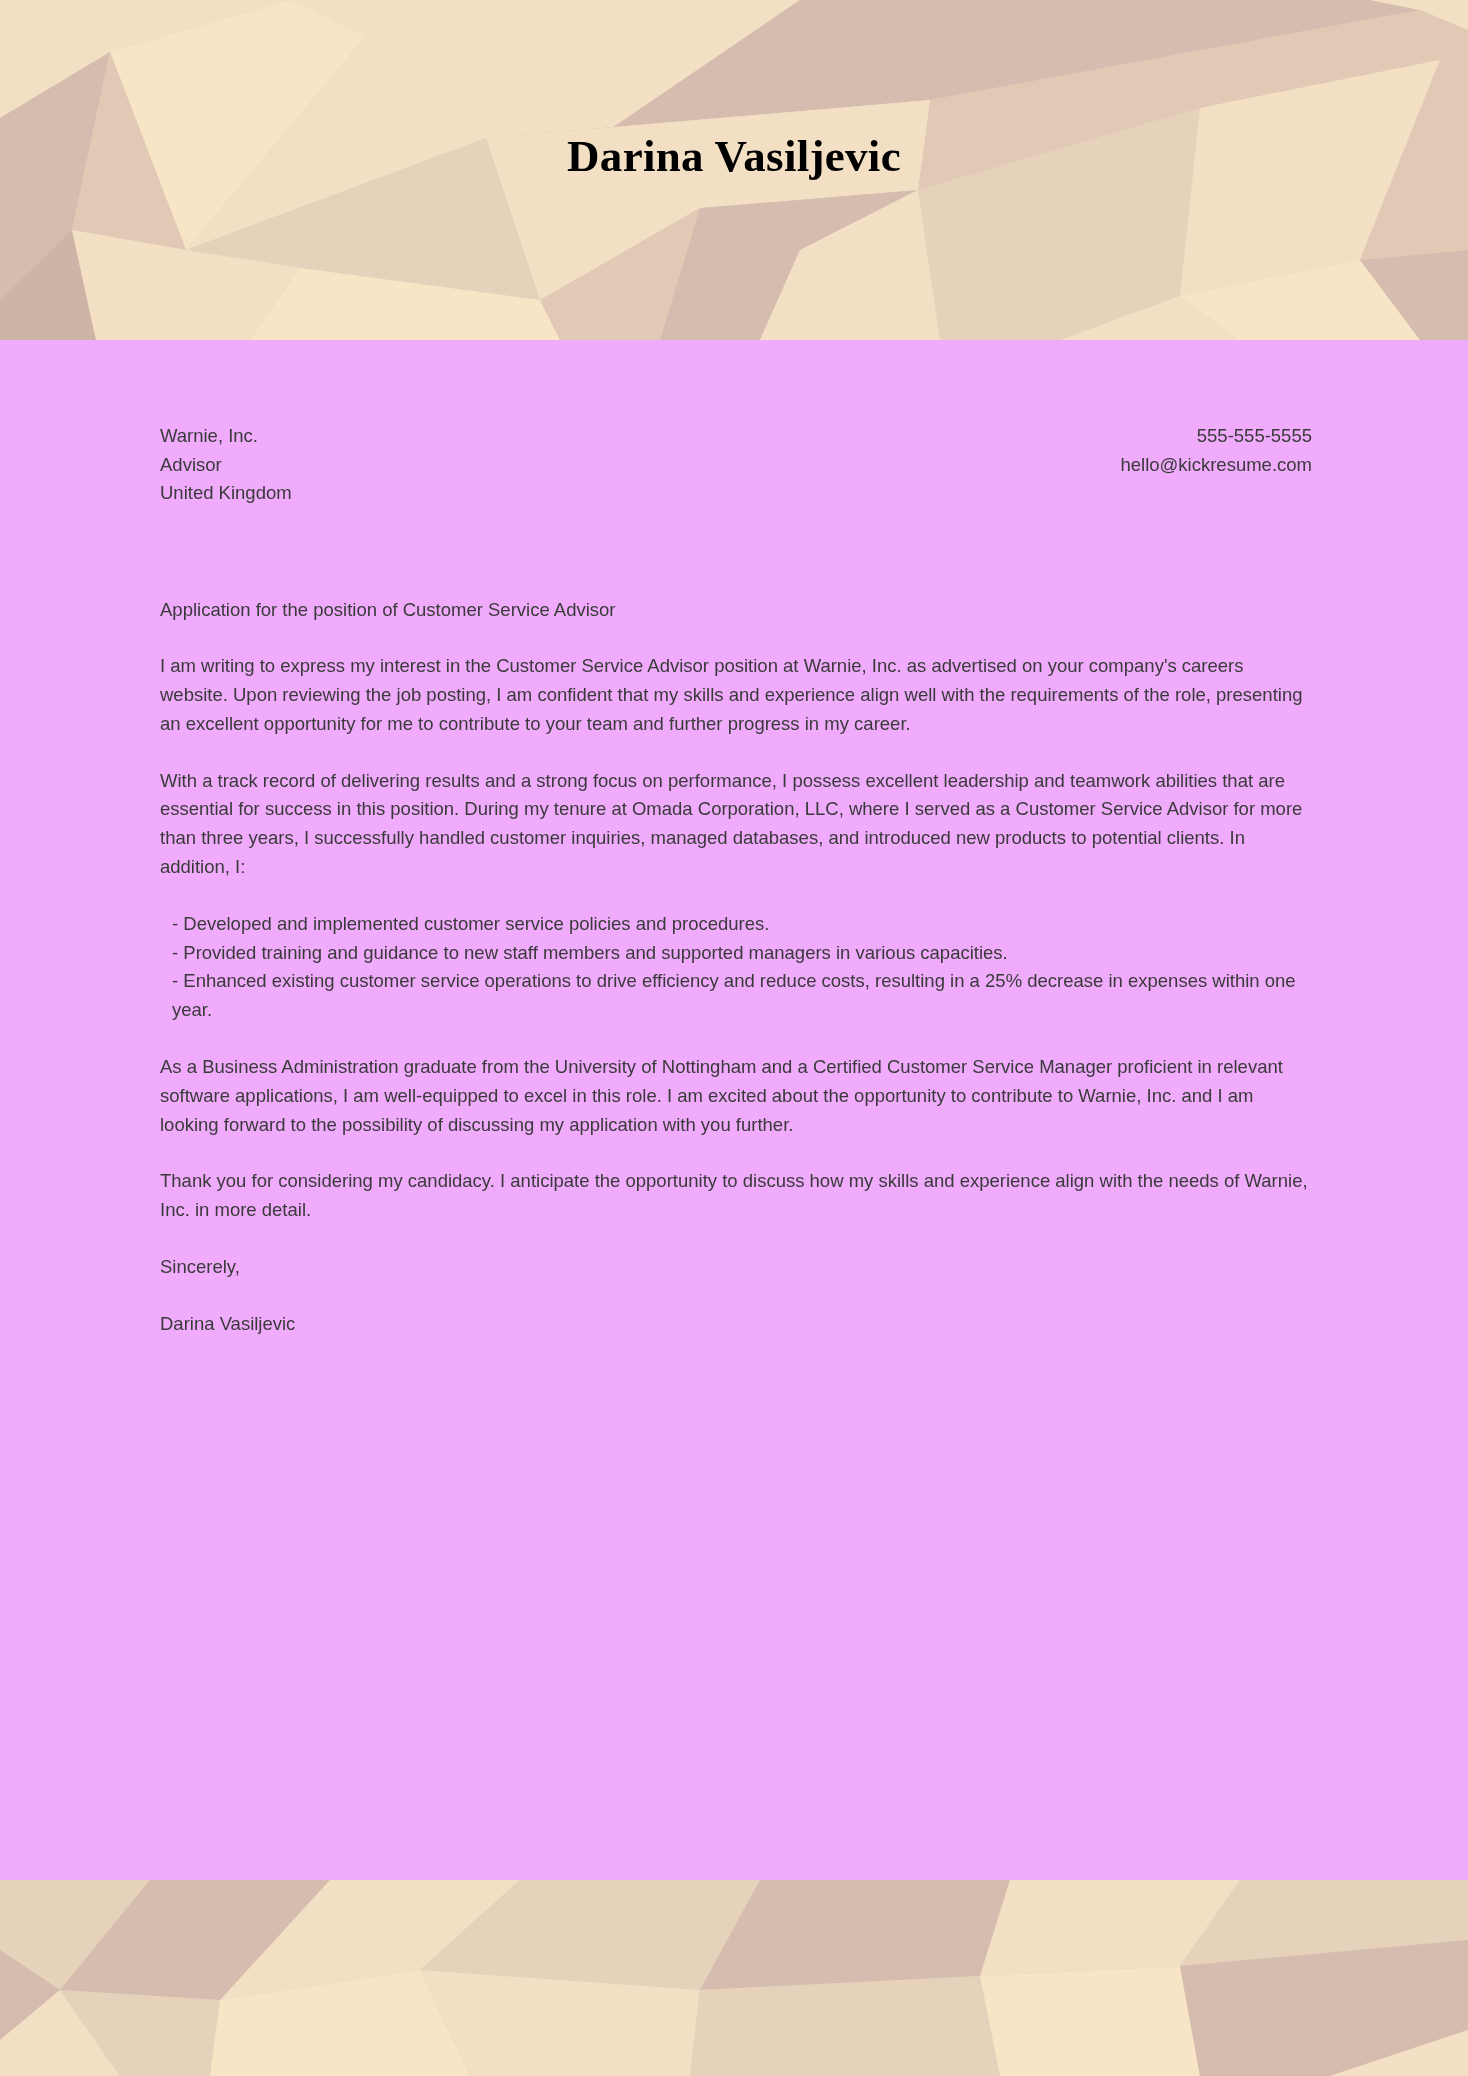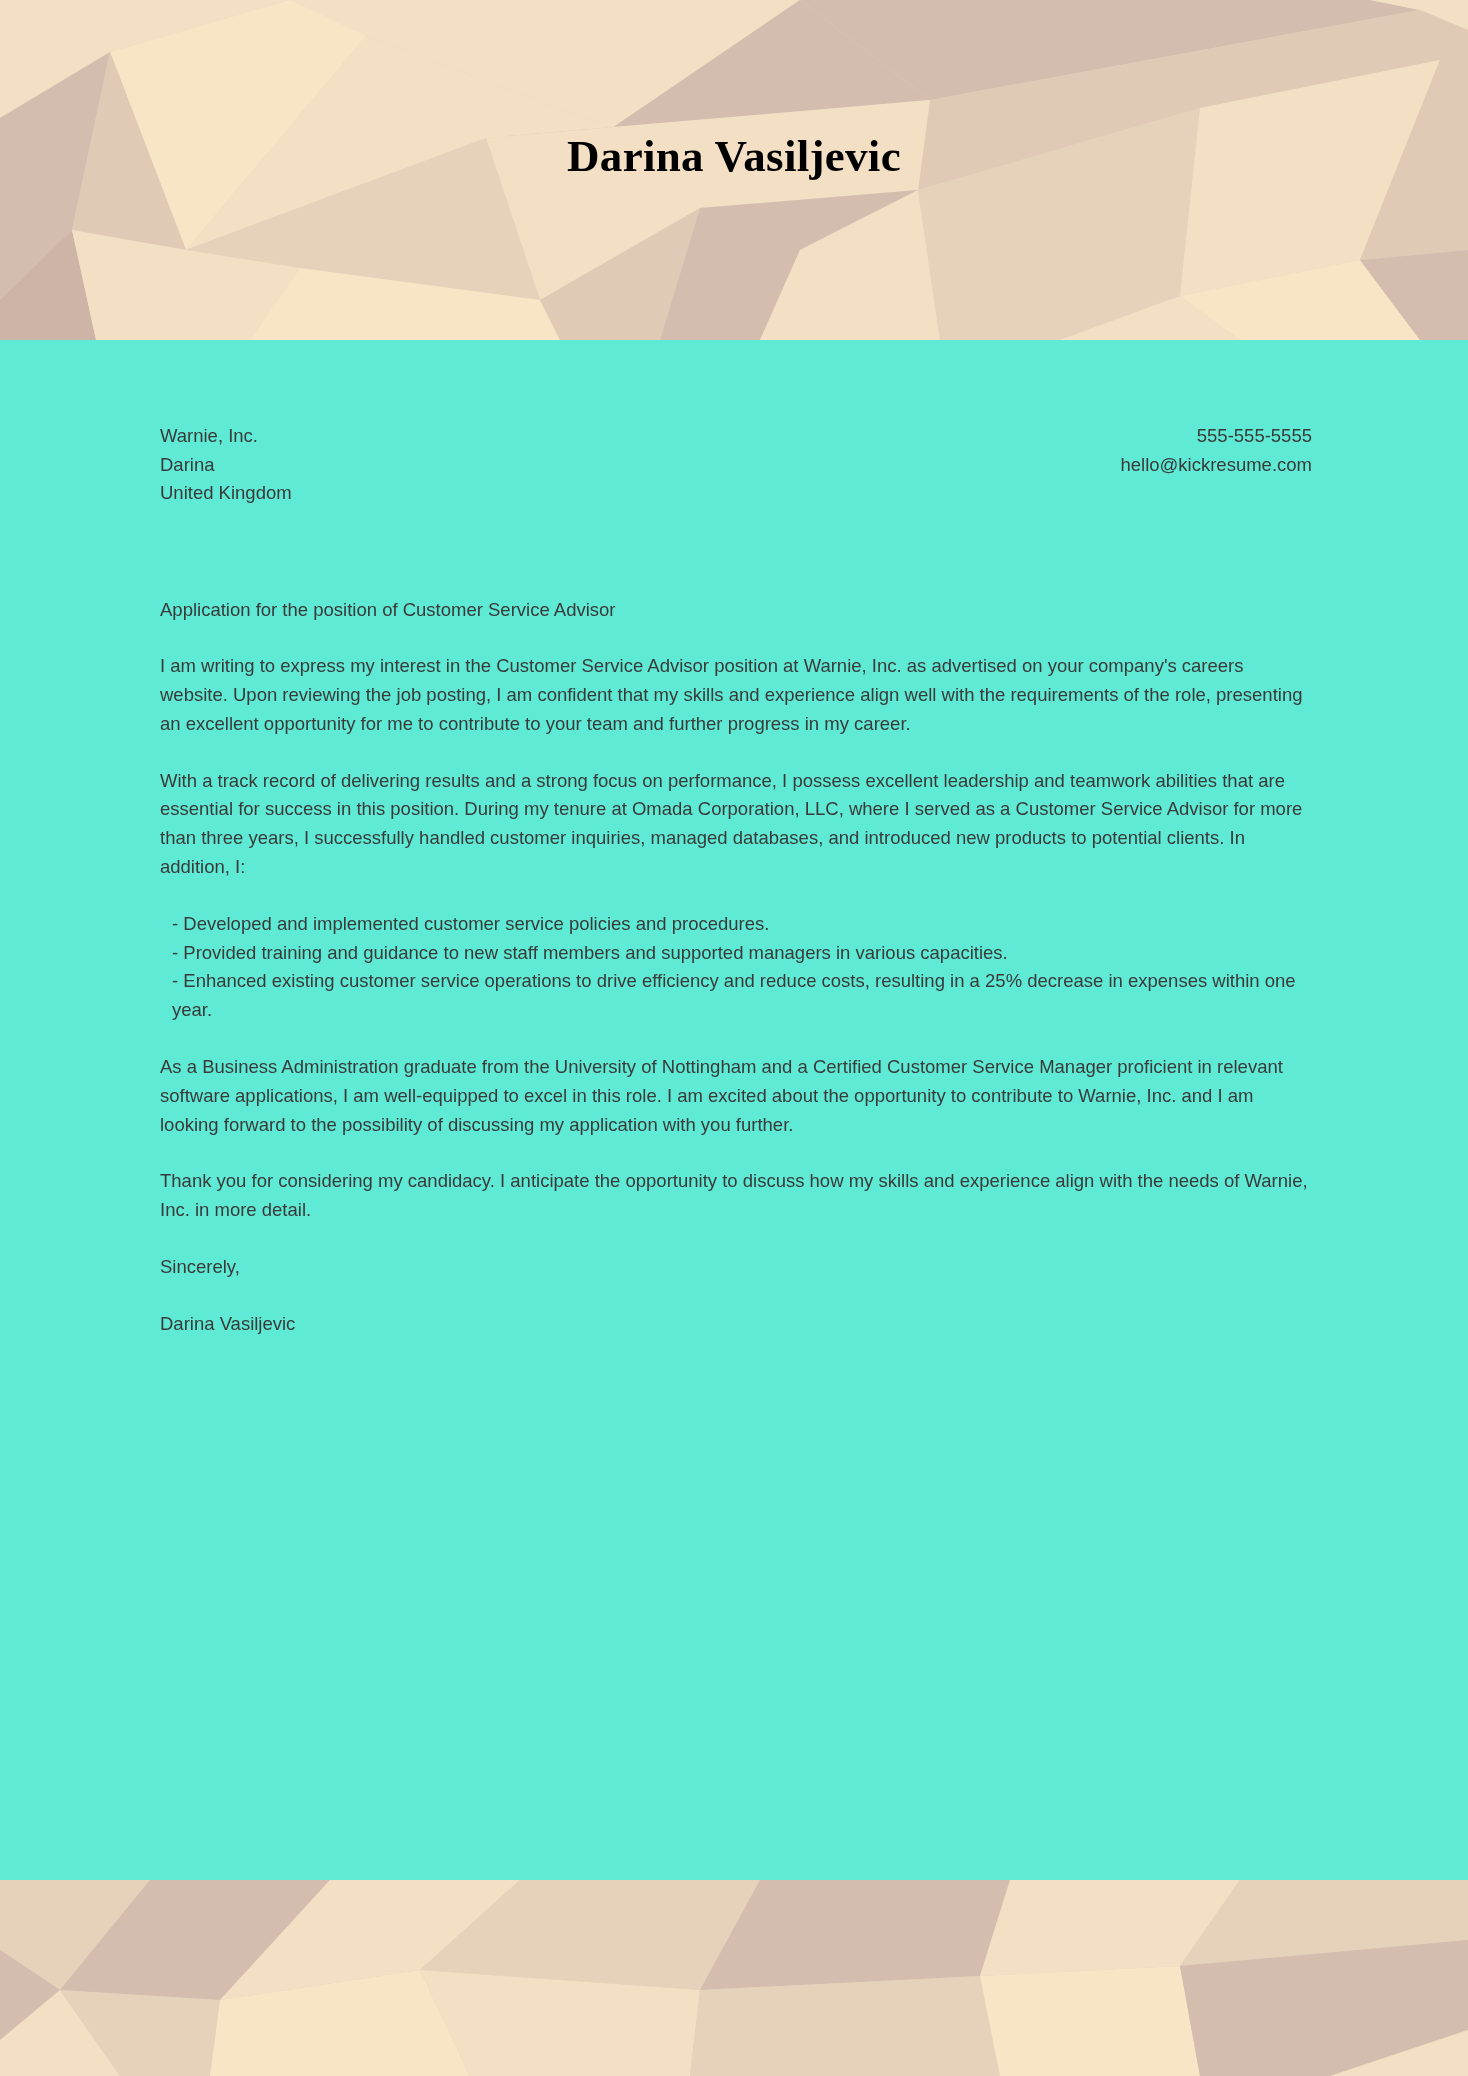--- a/index.html
+++ b/index.html
@@ -56,21 +56,21 @@
     background: #e9d4bf;
   }
 
   
   .sheet {
     position: absolute;
     left: 0;
     top: 340px;
     width: 1468px;
     height: 1540px;
-    background: #5eead4;
+    background: #f0abfc;
   }
 
   .content {
     position: absolute;
     left: 160px;
     top: 0;
     width: 1152px;
   }
 
   
@@ -161,21 +161,21 @@
   </svg>
   <div class="name-title">Darina Vasiljevic</div>
 </div>
 
 <div class="sheet">
   <div class="content">
 
     <div class="addr-row">
       <div class="addr-block">
         <div>Warnie, Inc.</div>
-        <div>Darina</div>
+        <div>Advisor</div>
         <div>United Kingdom</div>
       </div>
       <div class="contact-block">
         <div>555-555-5555</div>
         <div>hello@kickresume.com</div>
       </div>
     </div>
 
     <div class="letter">
 

